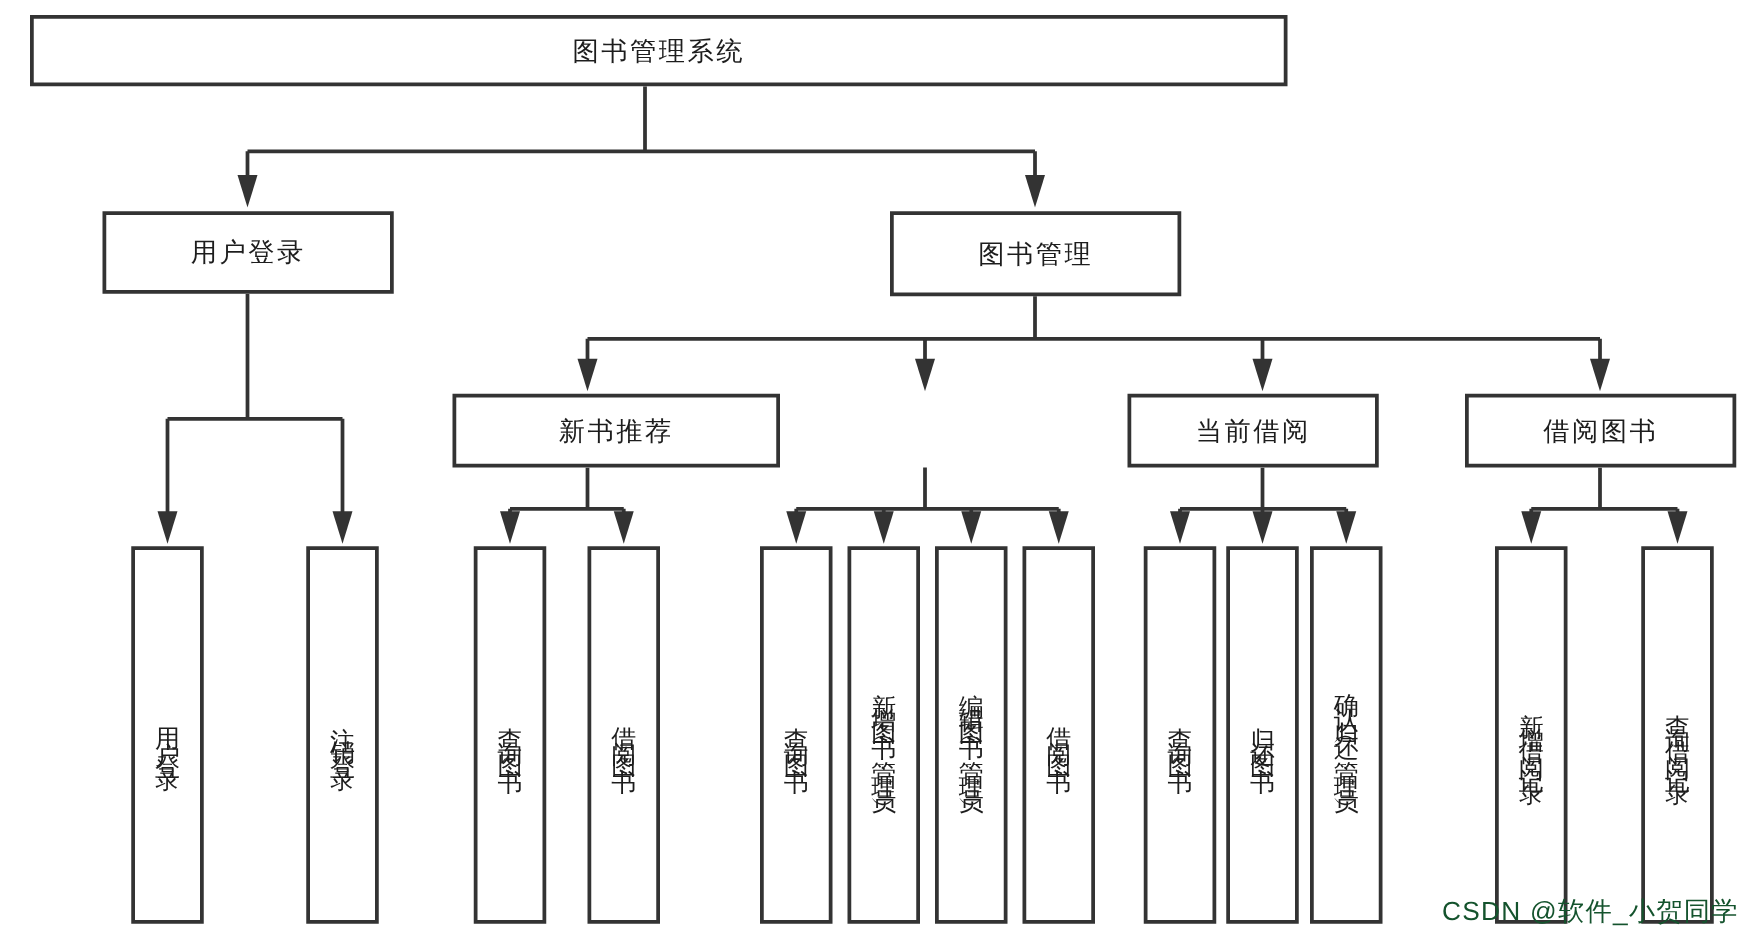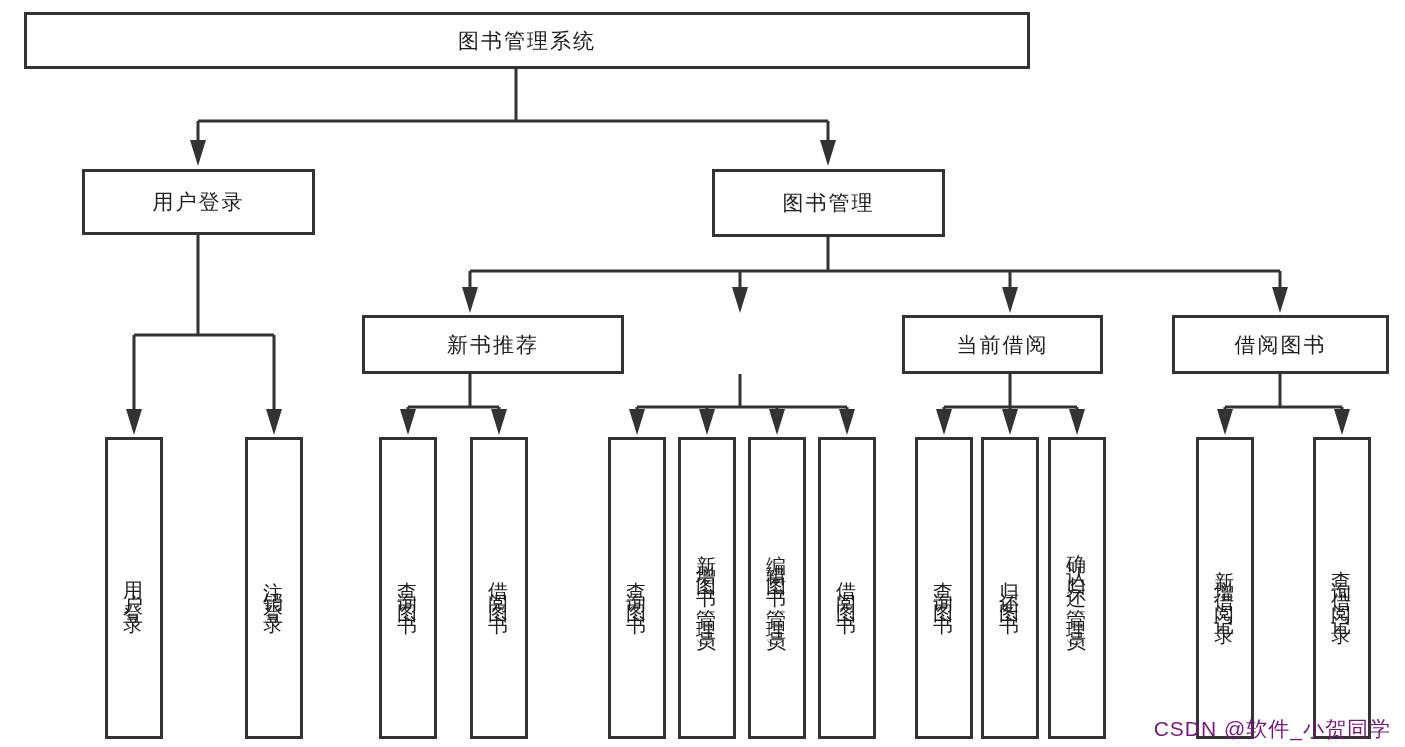--- a/index.html
+++ b/index.html
@@ -46,21 +46,21 @@
     letter-spacing: 11px;
     white-space: nowrap;
     color: #1d1d1d;
   }
   .watermark {
     position: absolute;
     right: 14px;
     bottom: 4px;
     font-size: 21px;
     letter-spacing: 1px;
-    color: #701a75;
+    color: #14532d;
     z-index: 5;
     white-space: nowrap;
   }
 </style>
 </head>
 <body>
 
 <div class="stage">
 
   <svg class="wires" width="1405" height="747" viewBox="0 0 1405 747" xmlns="http://www.w3.org/2000/svg">

